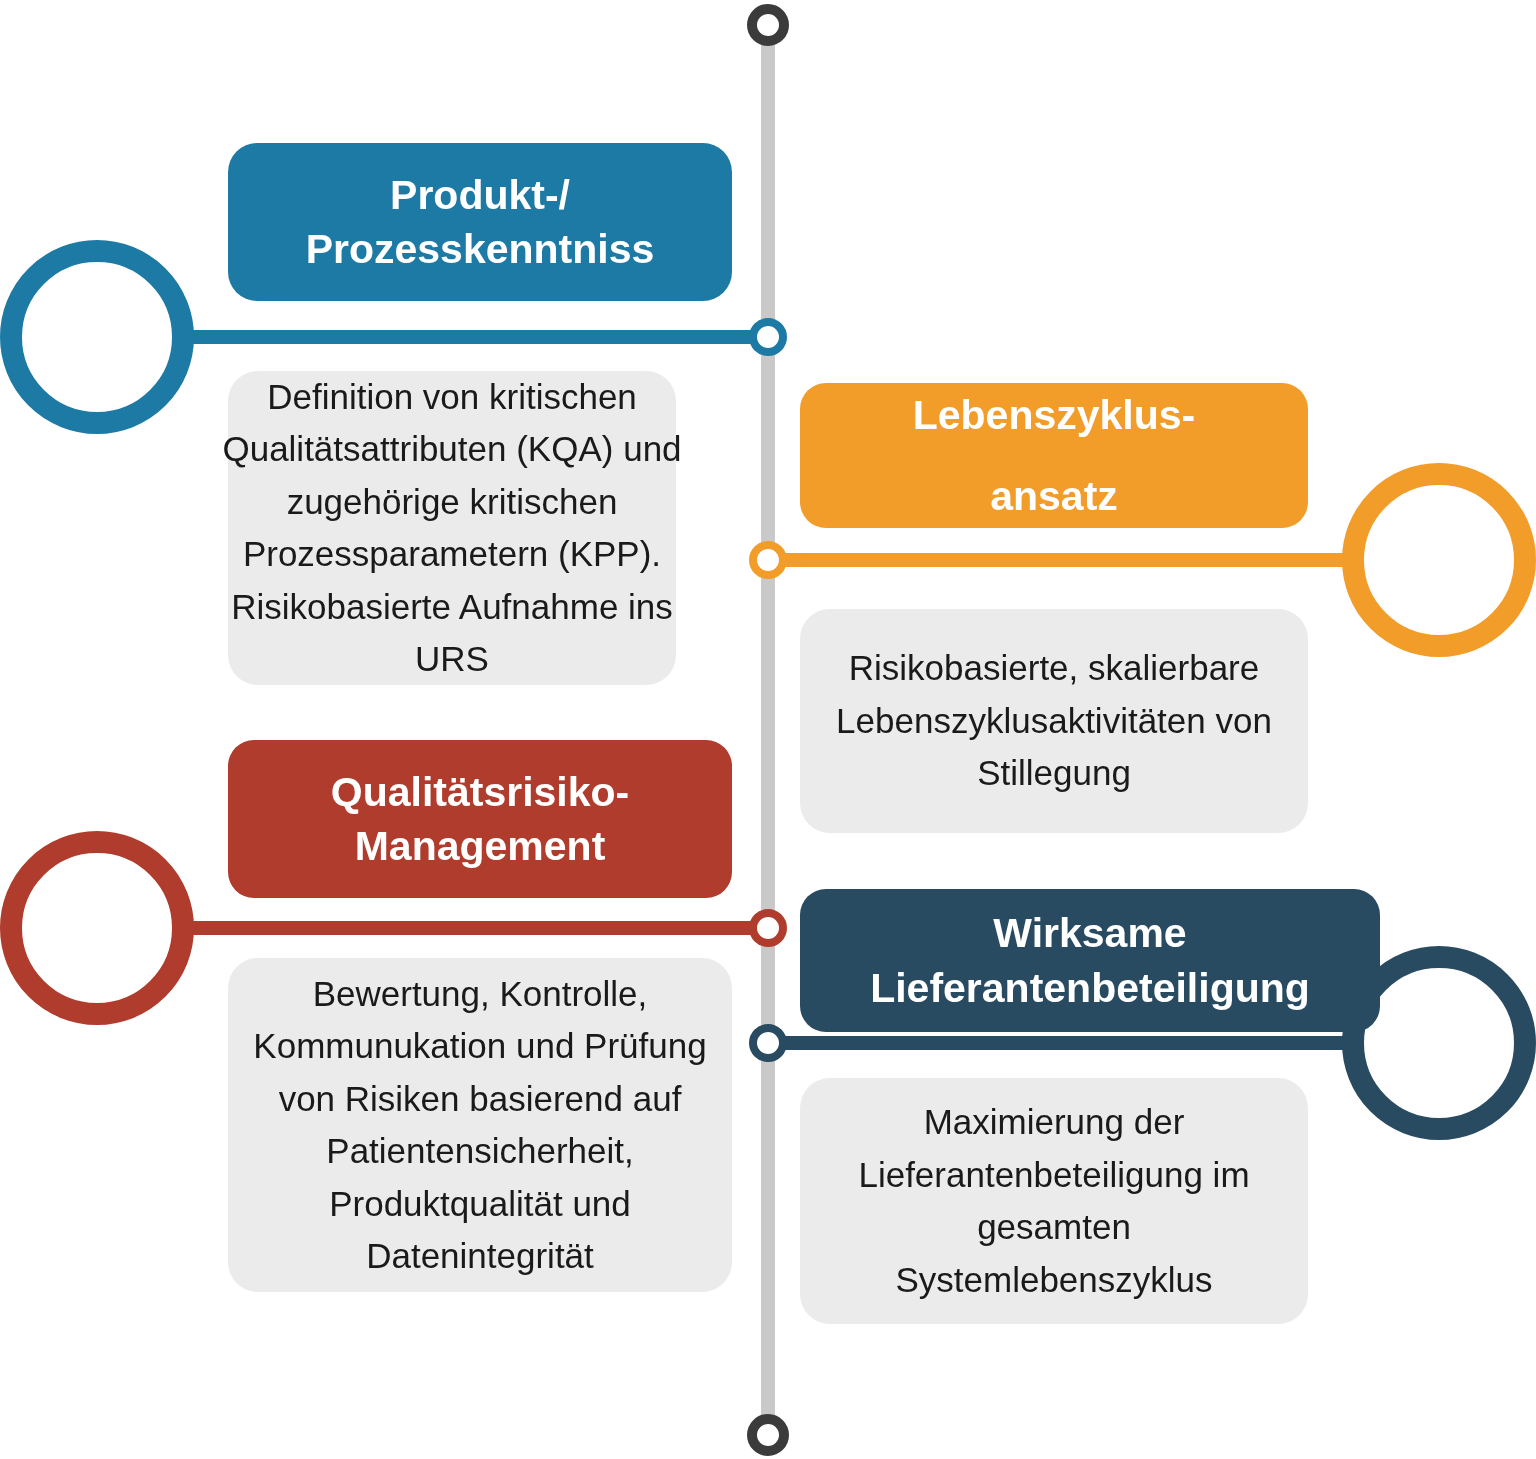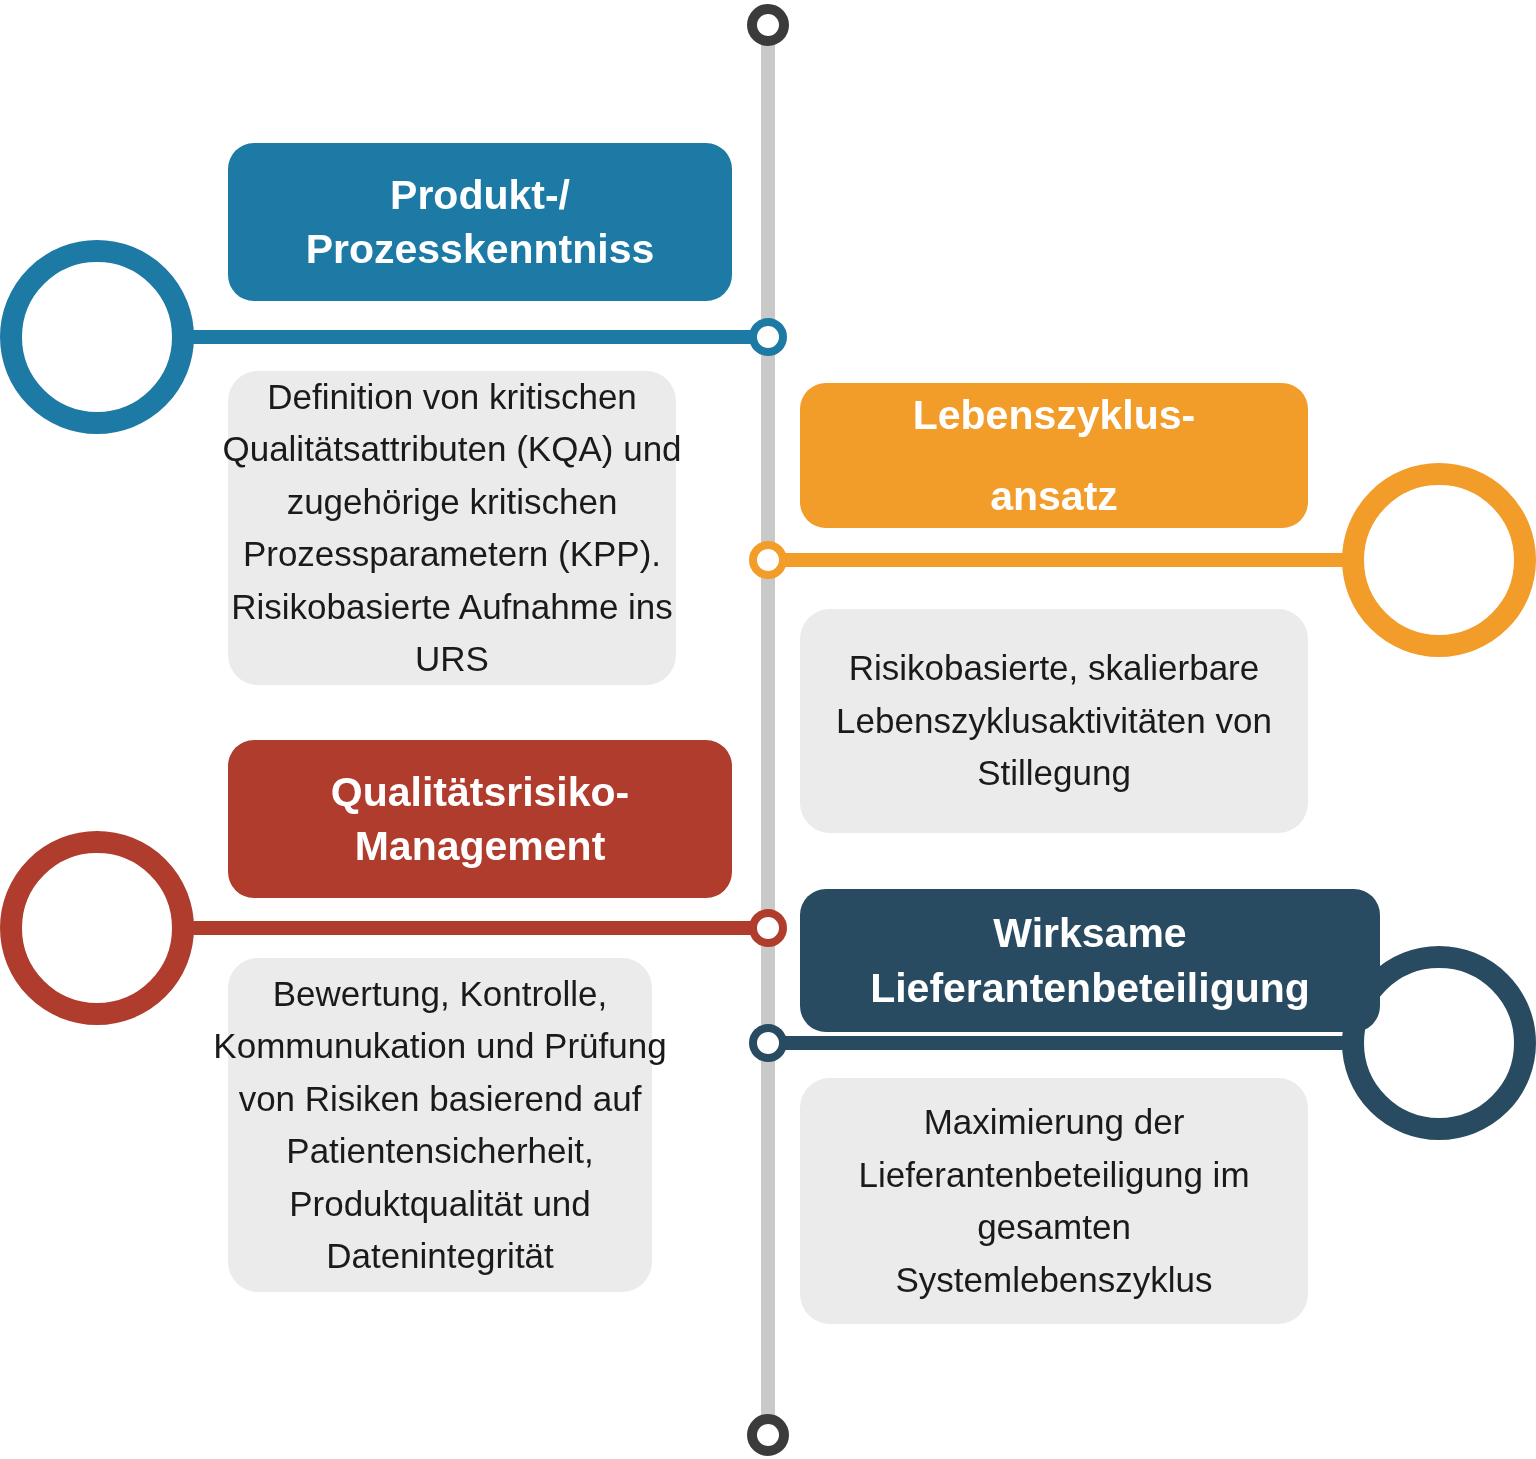--- a/index.html
+++ b/index.html
@@ -75,34 +75,34 @@
     font-size:35px;
     line-height:1.5;
     display:flex; flex-direction:column;
     align-items:center; justify-content:center;
     text-align:center;
     z-index:2;
   }
   .titlebox .line, .descbox .line { white-space:nowrap; }
 
   
-  .s0 .titlebox { left:228px; top:143px;  width:504px; height:158px; }
+  .s0 .titlebox { left:228px; top:143px;  width:504px; height:158px;border-radius:29px; }
   .s0 .descbox  { left:228px; top:371px;  width:448px; height:314px; }
   .s0 .bar      { left:178px; top:330px;  width:576px; }
   .s0 .bigring  { left:0px;   top:240px; }
   .s0 .dot      { left:749px; top:318px; }
 
   .s1 .titlebox { left:800px; top:383px;  width:508px; height:145px;gap:26px; }
   .s1 .descbox  { left:800px; top:609px;  width:508px; height:224px; }
   .s1 .bar      { left:782px; top:553px;  width:576px; }
   .s1 .bigring  { left:1342px;top:463px; }
   .s1 .dot      { left:749px; top:541px; }
 
   .s2 .titlebox { left:228px; top:740px;  width:504px; height:158px; }
-  .s2 .descbox  { left:228px; top:958px;  width:424px; height:334px; }
+  .s2 .descbox  { left:228px; top:958px;  width:504px; height:334px; }
   .s2 .bar      { left:178px; top:921px;  width:576px; }
   .s2 .bigring  { left:0px;   top:831px; }
   .s2 .dot      { left:749px; top:909px; }
 
   .s3 .titlebox { left:800px; top:868px;  width:580px; height:143px;margin-top:21px; }
   .s3 .descbox  { left:800px; top:1078px; width:508px; height:246px; }
   .s3 .bar      { left:782px; top:1036px; width:576px; }
   .s3 .bigring  { left:1342px;top:946px; }
   .s3 .dot      { left:749px; top:1024px; }
 </style>

